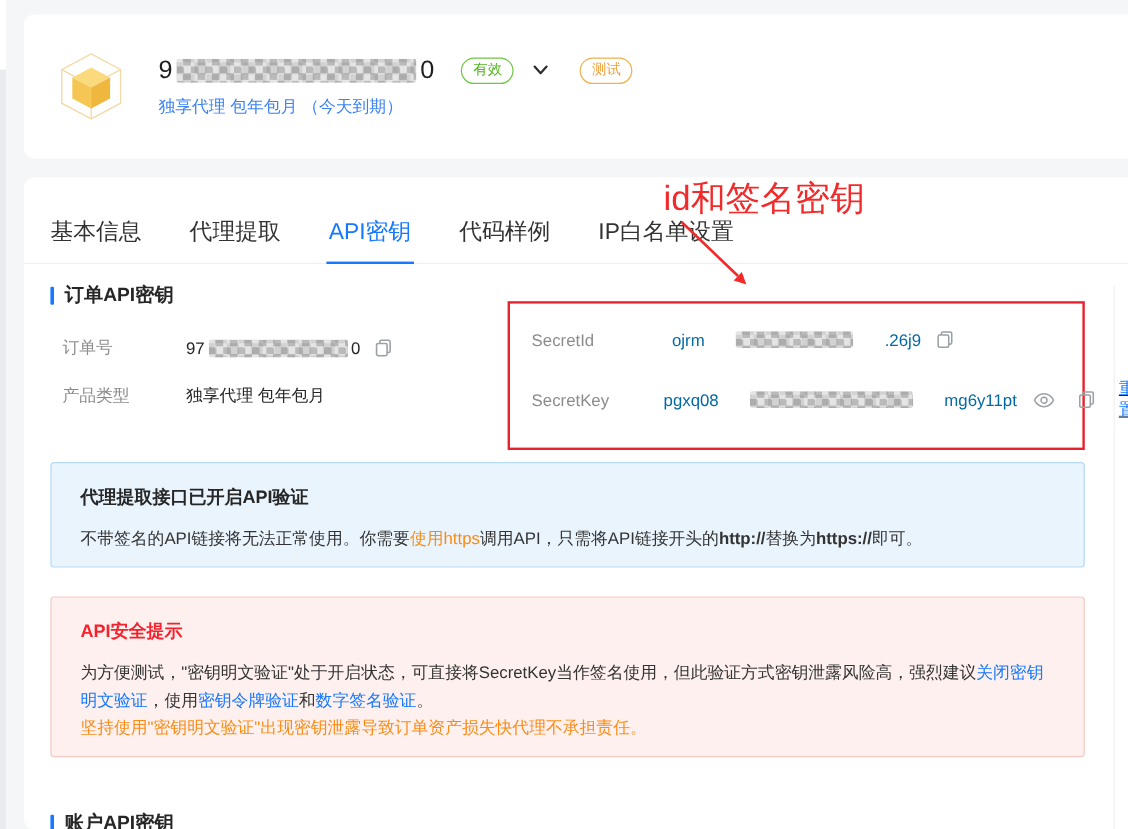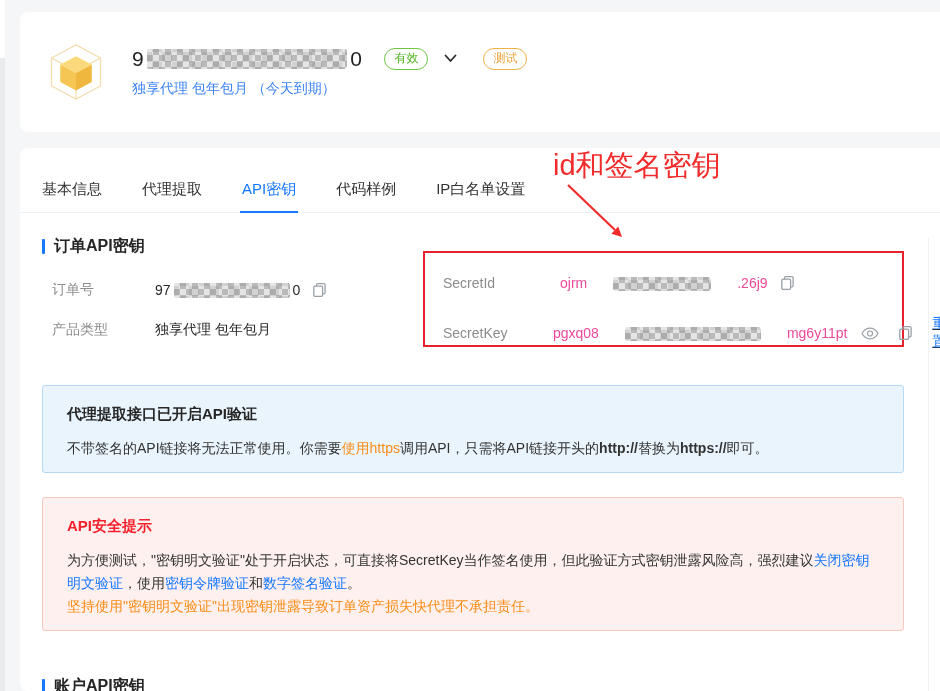--- a/index.html
+++ b/index.html
@@ -36,43 +36,43 @@
       repeating-conic-gradient(rgba(130,130,130,.5) 0% 25%, rgba(200,200,200,.35) 0% 50%),
       repeating-conic-gradient(rgba(165,165,165,.45) 0% 25%, rgba(225,225,225,.4) 0% 50%);
     background-size:12px 12px, 20px 20px; background-position:0 0, 5px 3px; }
   .m-title { width:200px; height:20px; margin:0 3px; }
   .m-order { width:116px; height:15px; margin:0 3px; }
   .m-sid   { width:98px;  height:14px; margin:0 2px; }
   .m-skey  { width:136px; height:14px; margin:0 2px; }
 
   
   .tabbar { position:absolute; left:0; right:0; top:24px; display:flex; gap:36px; padding-left:20px; border-bottom:1px solid #eef0f3; }
-  .tab { font-size:15px; color:#333; padding:8px 2px 12px; cursor:pointer; }
+  .tab { font-size:19px; color:#333; padding:8px 2px 12px; cursor:pointer; }
   .tab.active { color:#1677ff; border-bottom:2px solid #1677ff; margin-bottom:-1px; }
 
   
   .sec-header { position:absolute; display:flex; align-items:center; gap:9px; }
   .sec-bar { width:3px; height:15px; background:#1677ff; border-radius:1px; }
   .sec-title { font-size:16px; font-weight:bold; color:#262626; }
   .sec-order { top:88px; left:22px; }
   .sec-account { top:528px; left:22px; }
 
   
   .fields { position:absolute; left:32px; top:122px; }
   .frow { height:40px; display:flex; align-items:center; font-size:14px; }
   .flabel { width:103px; color:#8c8c8c; }
   .fvalue { color:#262626; display:inline-flex; align-items:center; }
   .icon-btn { display:inline-flex; margin-left:12px; cursor:pointer; }
 
   
-  .red-box { position:absolute; left:403px; top:103px; width:481px; height:96px; border:2px solid #e8222d; }
+  .red-box { position:absolute; left:403px; top:103px; width:481px; height:124px; border:2px solid #e8222d; }
   .srow { position:absolute; left:18px; display:flex; align-items:center; font-size:14px; }
   .srow1 { top:22px; } .srow2 { top:62px; }
   .slabel { width:117px; color:#8c8c8c; }
-  .svalue { color:#ec4899; display:inline-flex; align-items:flex-end;gap:24px; }
+  .svalue { color:#0369a1; display:inline-flex; align-items:center;gap:24px; }
   .skey-icons { display:inline-flex; align-items:center; margin-left:14px; gap:19px;text-decoration:underline; }
   .reset-link { display:inline-flex; align-items:center; gap:3px; color:#1677ff; font-size:14px; cursor:pointer; }
   .note { position:absolute; left:133px; top:91px; font-size:13px; color:#9e9e9e; white-space:nowrap; }
   .note-hl { color:#fa8c16; font-weight:bold; margin:0 6px 0 5px; }
 
   
   .msg-box { position:absolute; left:22px; width:862px; border-radius:3px; padding:19px 24px; }
   .box-blue { top:237px; height:88px; background:#e9f4fd; border:1px solid #b5d9f6; }
   .box-pink { top:349px; height:134px; background:#fdf0ee; border:1px solid #f6c8c2; }
   .box-title { font-size:15px; font-weight:bold; color:#262626; }

